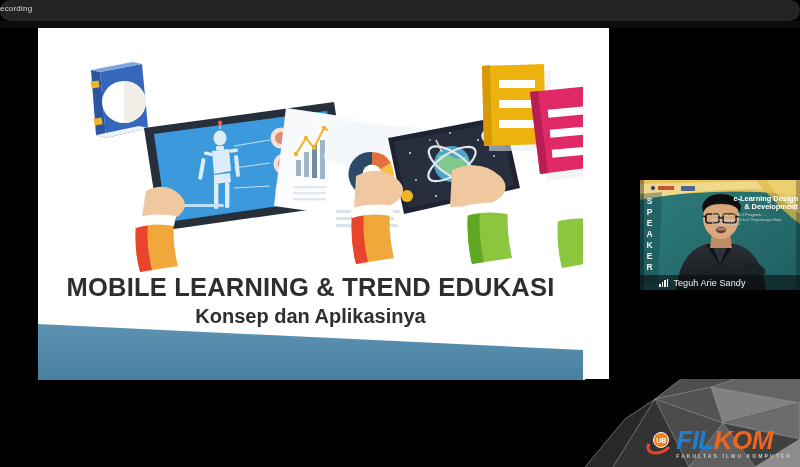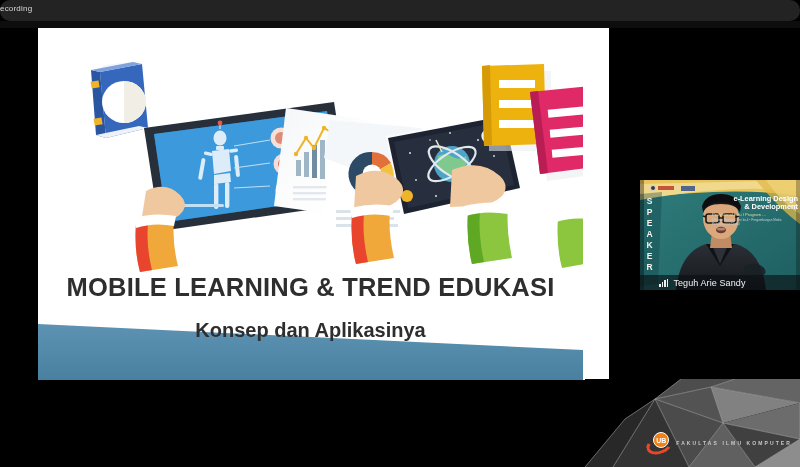--- a/index.html
+++ b/index.html
@@ -70,21 +70,21 @@
 
   .slide-title-box{
     position:absolute;left:0;top:245px;width:545px;text-align:center;
     z-index:12;pointer-events:none;
   }
   .slide-title{
     font-size:25.5px;font-weight:bold;color:#2e2e2e;letter-spacing:.2px;
     font-family:"Liberation Sans", sans-serif;white-space:nowrap;
   }
   .slide-subtitle{
-    font-size:20px;font-weight:bold;color:#2e2e2e;margin-top:17px;
+    font-size:20px;font-weight:bold;color:#2e2e2e;margin-top:3px;
     font-family:"Liberation Sans", sans-serif;white-space:nowrap;
   }
 
   
   .cam{
     position:absolute;left:640px;top:180px;width:160px;height:110px;
     overflow:hidden;z-index:30;background:#123;
   }
   .cam svg{display:block;width:160px;height:110px;}
   .cam-namebar{
@@ -410,17 +410,20 @@
       <rect x="0" y="0" width="215" height="88" fill="#000" opacity=".22"></rect>
     </svg>
   </div>
 
   <div class="filkom">
     <span class="ub-badge">
       <span class="swoosh"></span>
       <span class="circle">UB</span>
     </span>
     <span class="filkom-word">
+      <span>
+        <span class="wm fil">FIL</span><span class="wm kom">KOM</span>
+      </span>
       <span class="filkom-sub" style="display:block;">FAKULTAS ILMU KOMPUTER</span>
     </span>
   </div>
 
 </div>
 
 </body></html>

